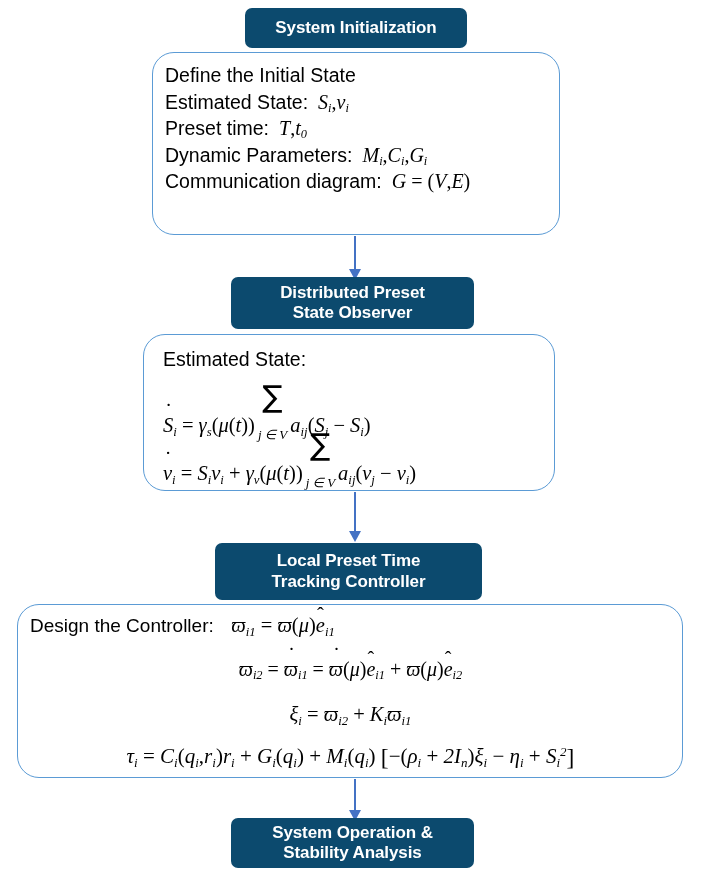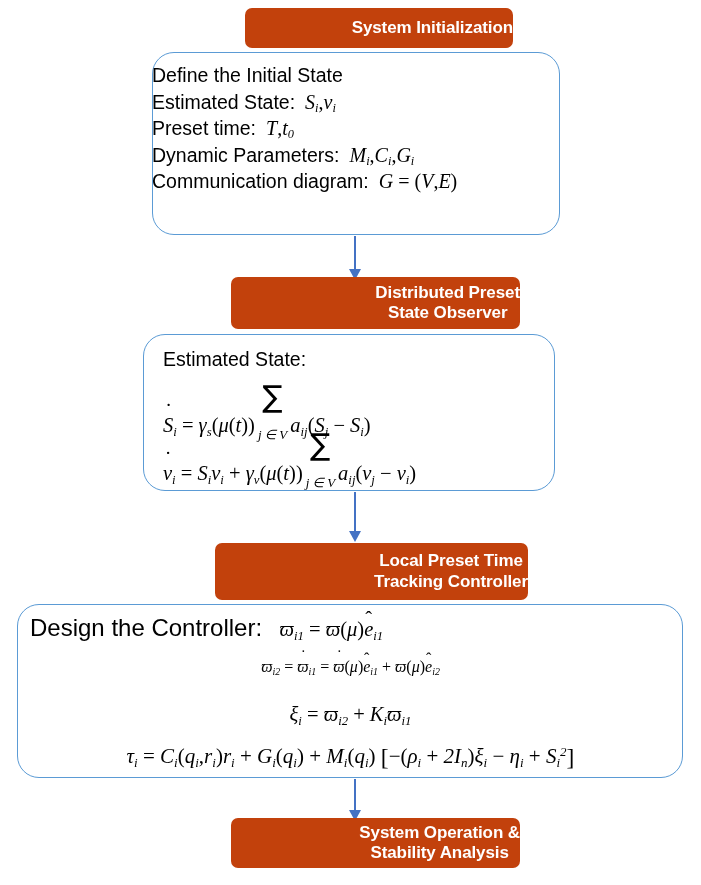--- a/index.html
+++ b/index.html
@@ -11,33 +11,32 @@
     width: 701px;
     height: 885px;
     position: relative;
     font-family: "Liberation Sans", sans-serif;
     overflow: hidden;
   }
 
   
   .stage-box {
     position: absolute;
-    background: #c2410c;
+    background: #0c4a6e;
     border-radius: 7px;
     color: #ffffff;
     font-weight: bold;
     font-size: 17px;
     line-height: 1.18;
     display: flex;
     align-items: center;
-    justify-content: flex-end;
+    justify-content: center;
     text-align: center;
     z-index: 3;
     letter-spacing: -0.1px;
-    padding-left: 46px;
   }
   .stage-box span { display: block; white-space: pre-line; }
 
   
   .panel {
     position: absolute;
     border: 1.6px solid #5B9BD5;
     border-radius: 22px;
     background: #ffffff;
     box-sizing: border-box;
@@ -65,42 +64,42 @@
     width: 0;
     height: 0;
     border-left: 6px solid transparent;
     border-right: 6px solid transparent;
     border-top: 11px solid #4472C4;
   }
 
   
   .plain {
     font-family: "Liberation Sans", sans-serif;
-    font-size: 24px;
+    font-size: 19px;
     color: #000000;
     white-space: nowrap;
   }
   .math {
     font-family: "Liberation Serif", serif;
     font-style: italic;
     color: #000000;
     white-space: nowrap;
   }
   .math .up { font-style: normal; }
   .math sub, .math sup {
     font-size: 62%;
     font-style: italic;
   }
   sub { vertical-align: -0.28em; }
   sup { vertical-align: 0.52em; }
 
   
   #panel-init-list {
     position: absolute;
-    left: 152px;
+    left: 165px;
     top: 64px;
     z-index: 4;
     text-align: right;
   }
   .init-row {
     height: 26.5px;
     display: flex;
     align-items: baseline;
   }
   .init-row .label { font-size: 19.5px; font-family: "Liberation Sans", sans-serif; }
@@ -171,21 +170,21 @@
 
   
   #panel-controller-content {
     position: absolute;
     left: 0px;
     top: 614px;
     width: 701px;
     z-index: 4;
   }
   #ctl-line1 { position: absolute; left: 30px;  top: 0px;   font-size: 19.5px; }
-  #ctl-line2 { position: absolute; left: 0px;   top: 44px;  width: 701px; text-align: center; font-size: 16px; }
+  #ctl-line2 { position: absolute; left: 0px;   top: 44px;  width: 701px; text-align: center; font-size: 20px; }
   #ctl-line3 { position: absolute; left: 0px;   top: 88px;  width: 701px; text-align: center; font-size: 20.5px; }
   #ctl-line4 { position: absolute; left: 0px;   top: 130px; width: 701px; text-align: center; font-size: 21px; }
   #ctl-line2 .math, #ctl-line3 .math, #ctl-line4 .math { white-space: nowrap; }
   .paren { font-style: normal; }
   .brack { font-style: normal; font-size: 1.12em; vertical-align: -0.07em; }
 </style>
 </head>
 <body>
 
 <div class="stage-box" style="left:245px; top:8px; width:222px; height:40px;">

